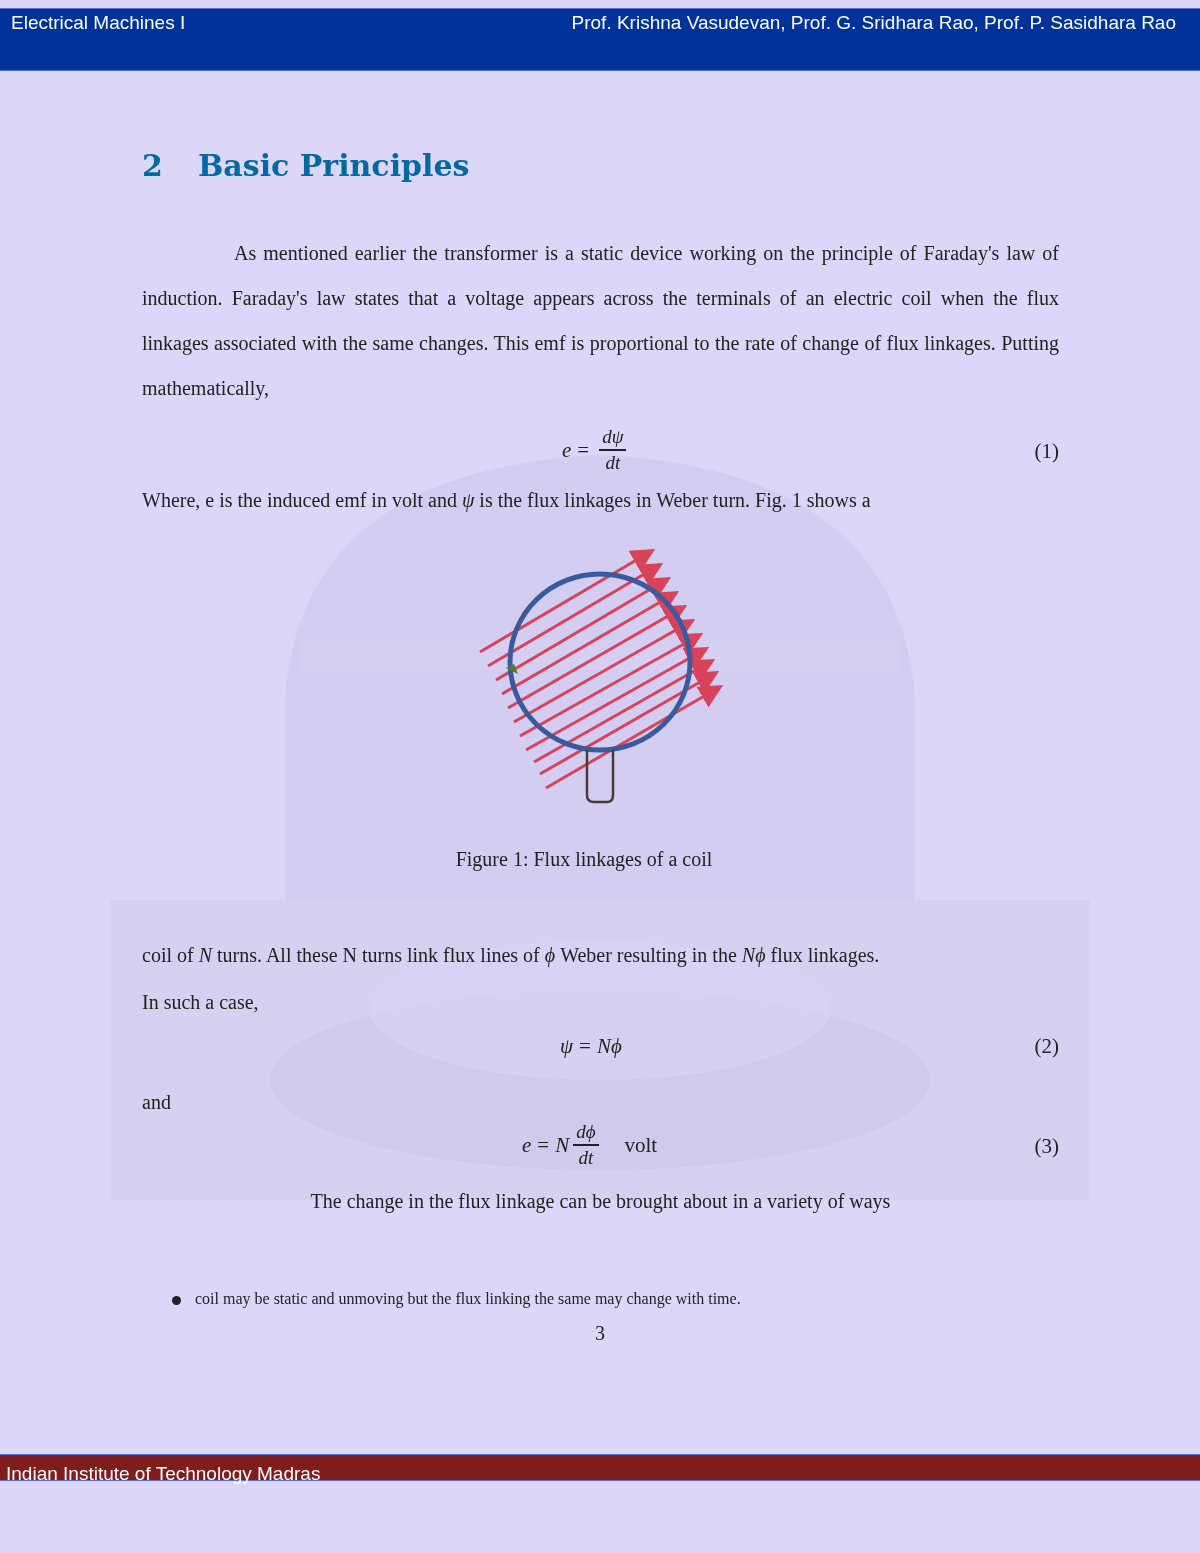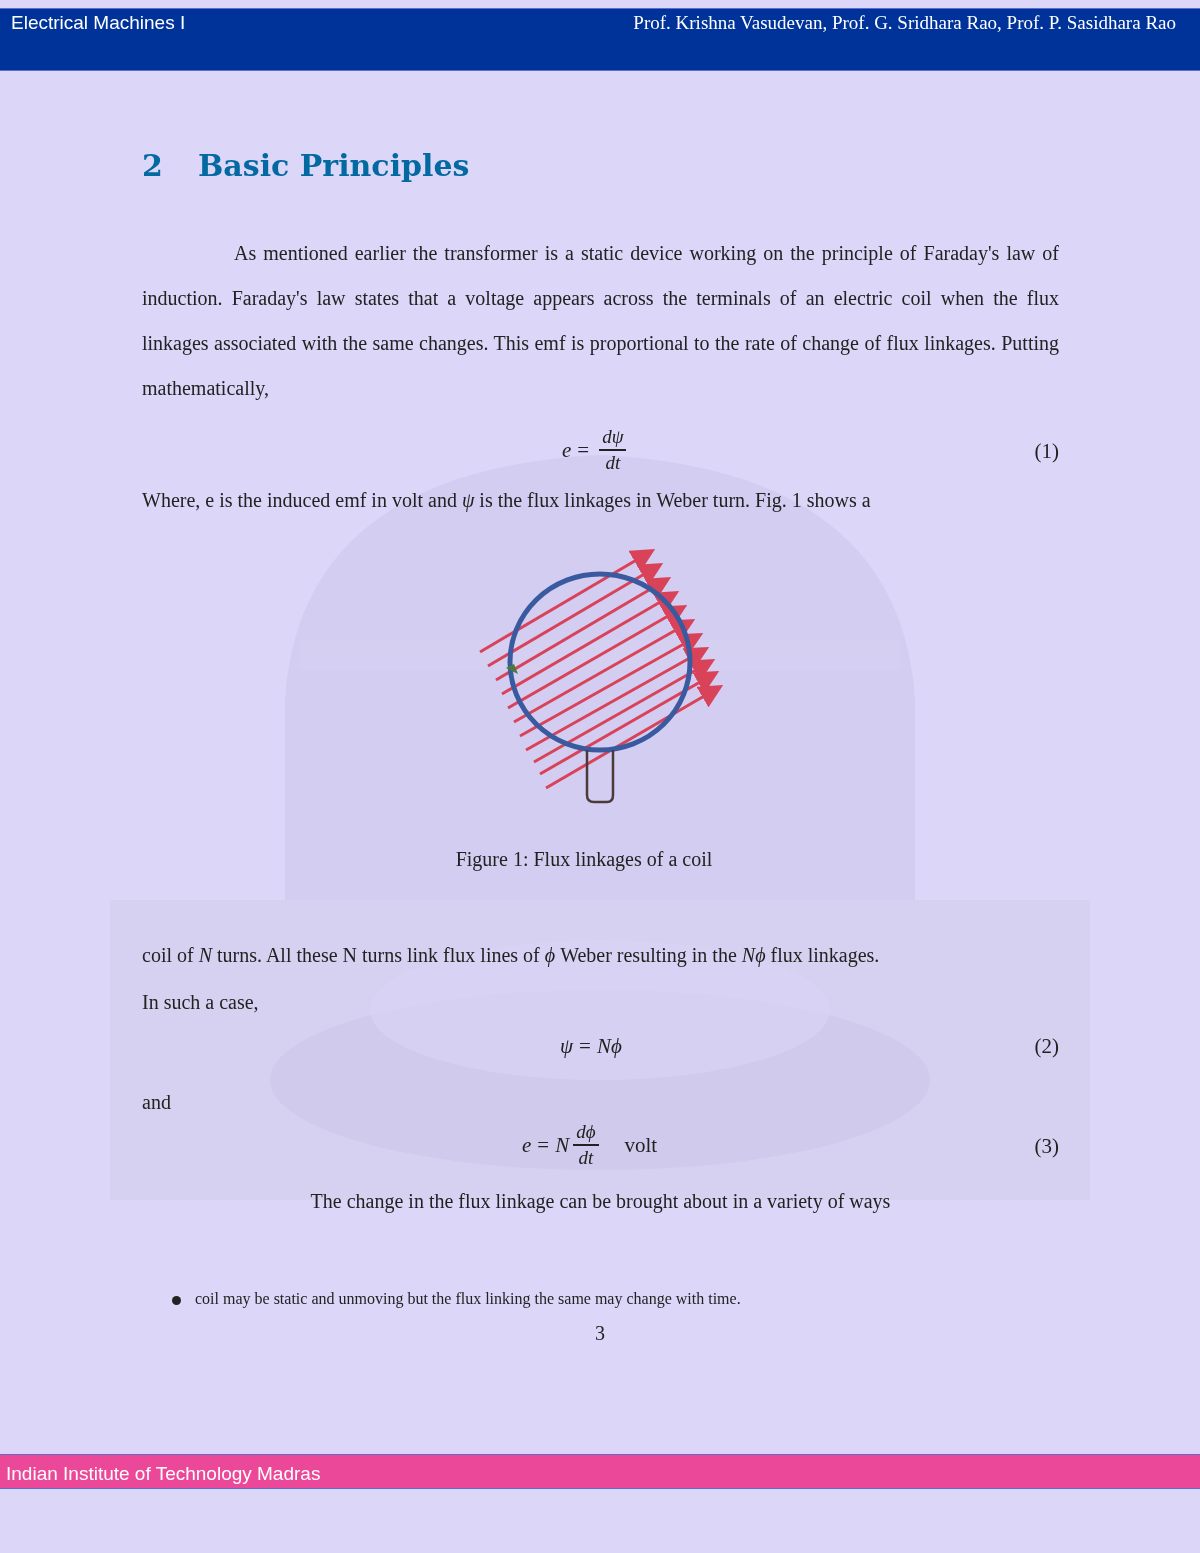--- a/index.html
+++ b/index.html
@@ -12,24 +12,24 @@
   .watermark { position: absolute; left: 0; top: 0; width: 1200px; height: 1553px; pointer-events: none; }
   .header {
     position: absolute; left: 0; top: 8px; width: 1200px; height: 63px;
     background: #003399; border-top: 1px solid #5a6ed0; border-bottom: 1px solid #5a6ed0;
     box-sizing: border-box;
     padding-left: 12px;
   }
   .header .left { position: absolute; left: 11px; top: 3px; color: #fff;
     font-family: "Liberation Sans", sans-serif; font-size: 19px; }
   .header .right { position: absolute; right: 24px; top: 3px; color: #fff;
-    font-family: Liberation Serif, serif; font-size: 19px; }
+    font-family: Liberation Sans, sans-serif; font-size: 19px; }
   .footer {
-    position: absolute; left: 0; top: 1454px; width: 1200px; height: 35px;
-    background: #ec4899; border-top: 1px solid #5a6ed0; border-bottom: 1px solid #5a6ed0; box-sizing: border-box;
+    position: absolute; left: 0; top: 1454px; width: 1200px; height: 27px;
+    background: #7f1d1d; border-top: 1px solid #5a6ed0; border-bottom: 1px solid #5a6ed0; box-sizing: border-box;
   }
   .footer .label { position: absolute; left: 6px; top: 8px; color: #fff;
     font-family: "Liberation Sans", sans-serif; font-size: 19px; }
   .section-title {
     position: absolute; left: 142px; top: 148px; color: #0369a1;
     font-family: "DejaVu Serif", serif; font-weight: bold; font-size: 30px;
   }
   .section-title .num { display: inline-block; width: 56px; }
   .para {
     position: absolute; left: 142px; width: 917px;

